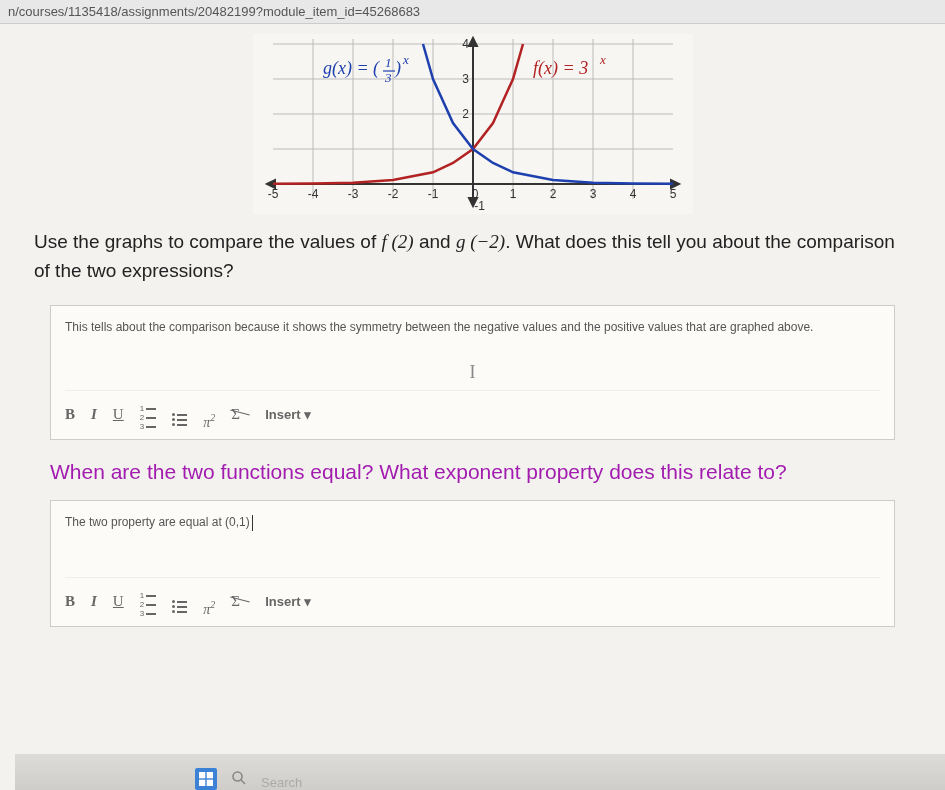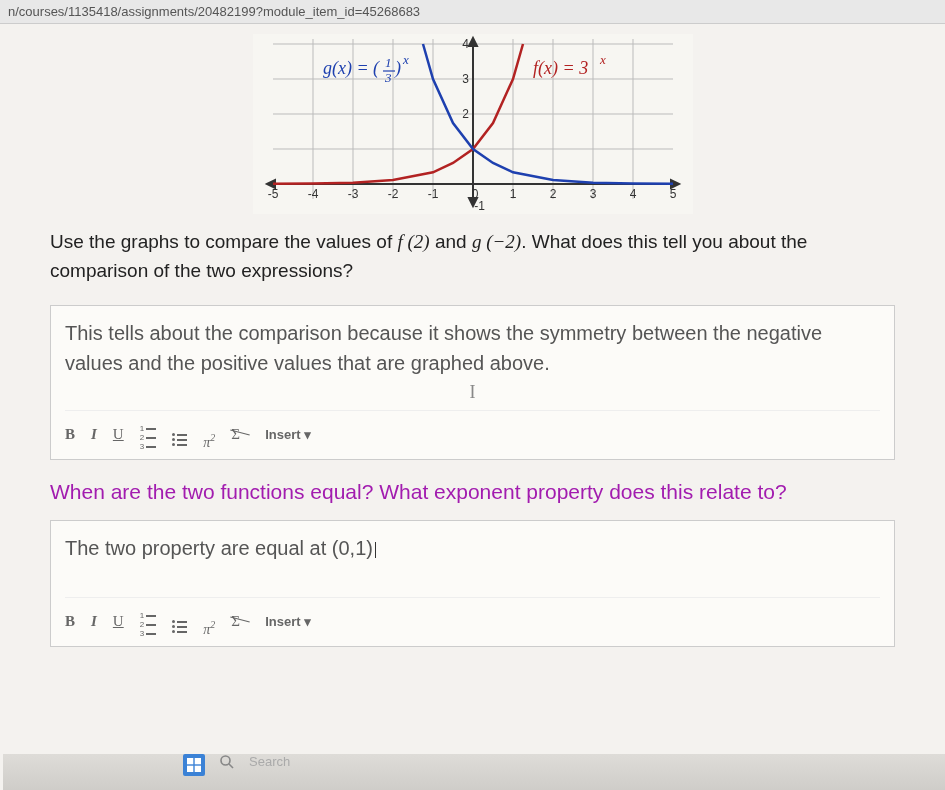--- a/index.html
+++ b/index.html
@@ -23,32 +23,32 @@
     padding: 10px 30px 20px 30px;
   }
   .graph-wrap {
     text-align: center;
     margin-bottom: 10px;
   }
   .question {
     font-size: 19px;
     color: #222;
     line-height: 1.5;
-    margin: 10px 20px 20px 20px;
+    margin: 10px 20px 20px 4px;
   }
   .question .fn { font-style: italic; font-family: 'Times New Roman', serif; }
   .answer-box {
     border: 1px solid #ccc;
     background: #fcfbf8;
     margin: 0 20px 20px 20px;
     padding: 12px 14px 6px 14px;
   }
   .answer-text {
     color: #555;
-    font-size: 20px;
+    font-size: 12px;
     line-height: 1.5;
     min-height: 40px;
   }
   .cursor {
     display:inline-block;
     width:1px;
     height:16px;
     background:#333;
     vertical-align:middle;
     margin-left:2px;
@@ -80,25 +80,25 @@
   .toolbar .sigx { font-family:'Times New Roman',serif; position:relative; display:inline-block; width:18px;}
   .toolbar .sigx::after{content:""; position:absolute; left:-1px; top:40%; width:20px; height:1px; background:#666; transform:rotate(15deg);}
   .toolbar .insert { font-size:13px;font-weight:bold; }
   .question2 {
     font-size: 21px;
     color: #a21caf;
     margin: 18px 20px 16px 20px;
   }
   .taskbar {
     position:absolute;
-    left:3px; right:0; bottom:0;
+    left:15px; right:0; bottom:0;
     height:36px;
     background: linear-gradient(#dedcd8,#cfcdc9);
     display:flex;
-    align-items:flex-start;
+    align-items:flex-end;
     padding-left:180px;
     gap:14px;
   }
   .start-btn{
     width:22px;height:22px;background:#3b82d6;border-radius:2px;
     display:flex;align-items:center;justify-content:center;
   }
   .start-btn svg{width:14px;height:14px;}
   .search-ic{color:#888;font-size:16px;}
   .search-txt{color:#aaa;font-size:13px;}

